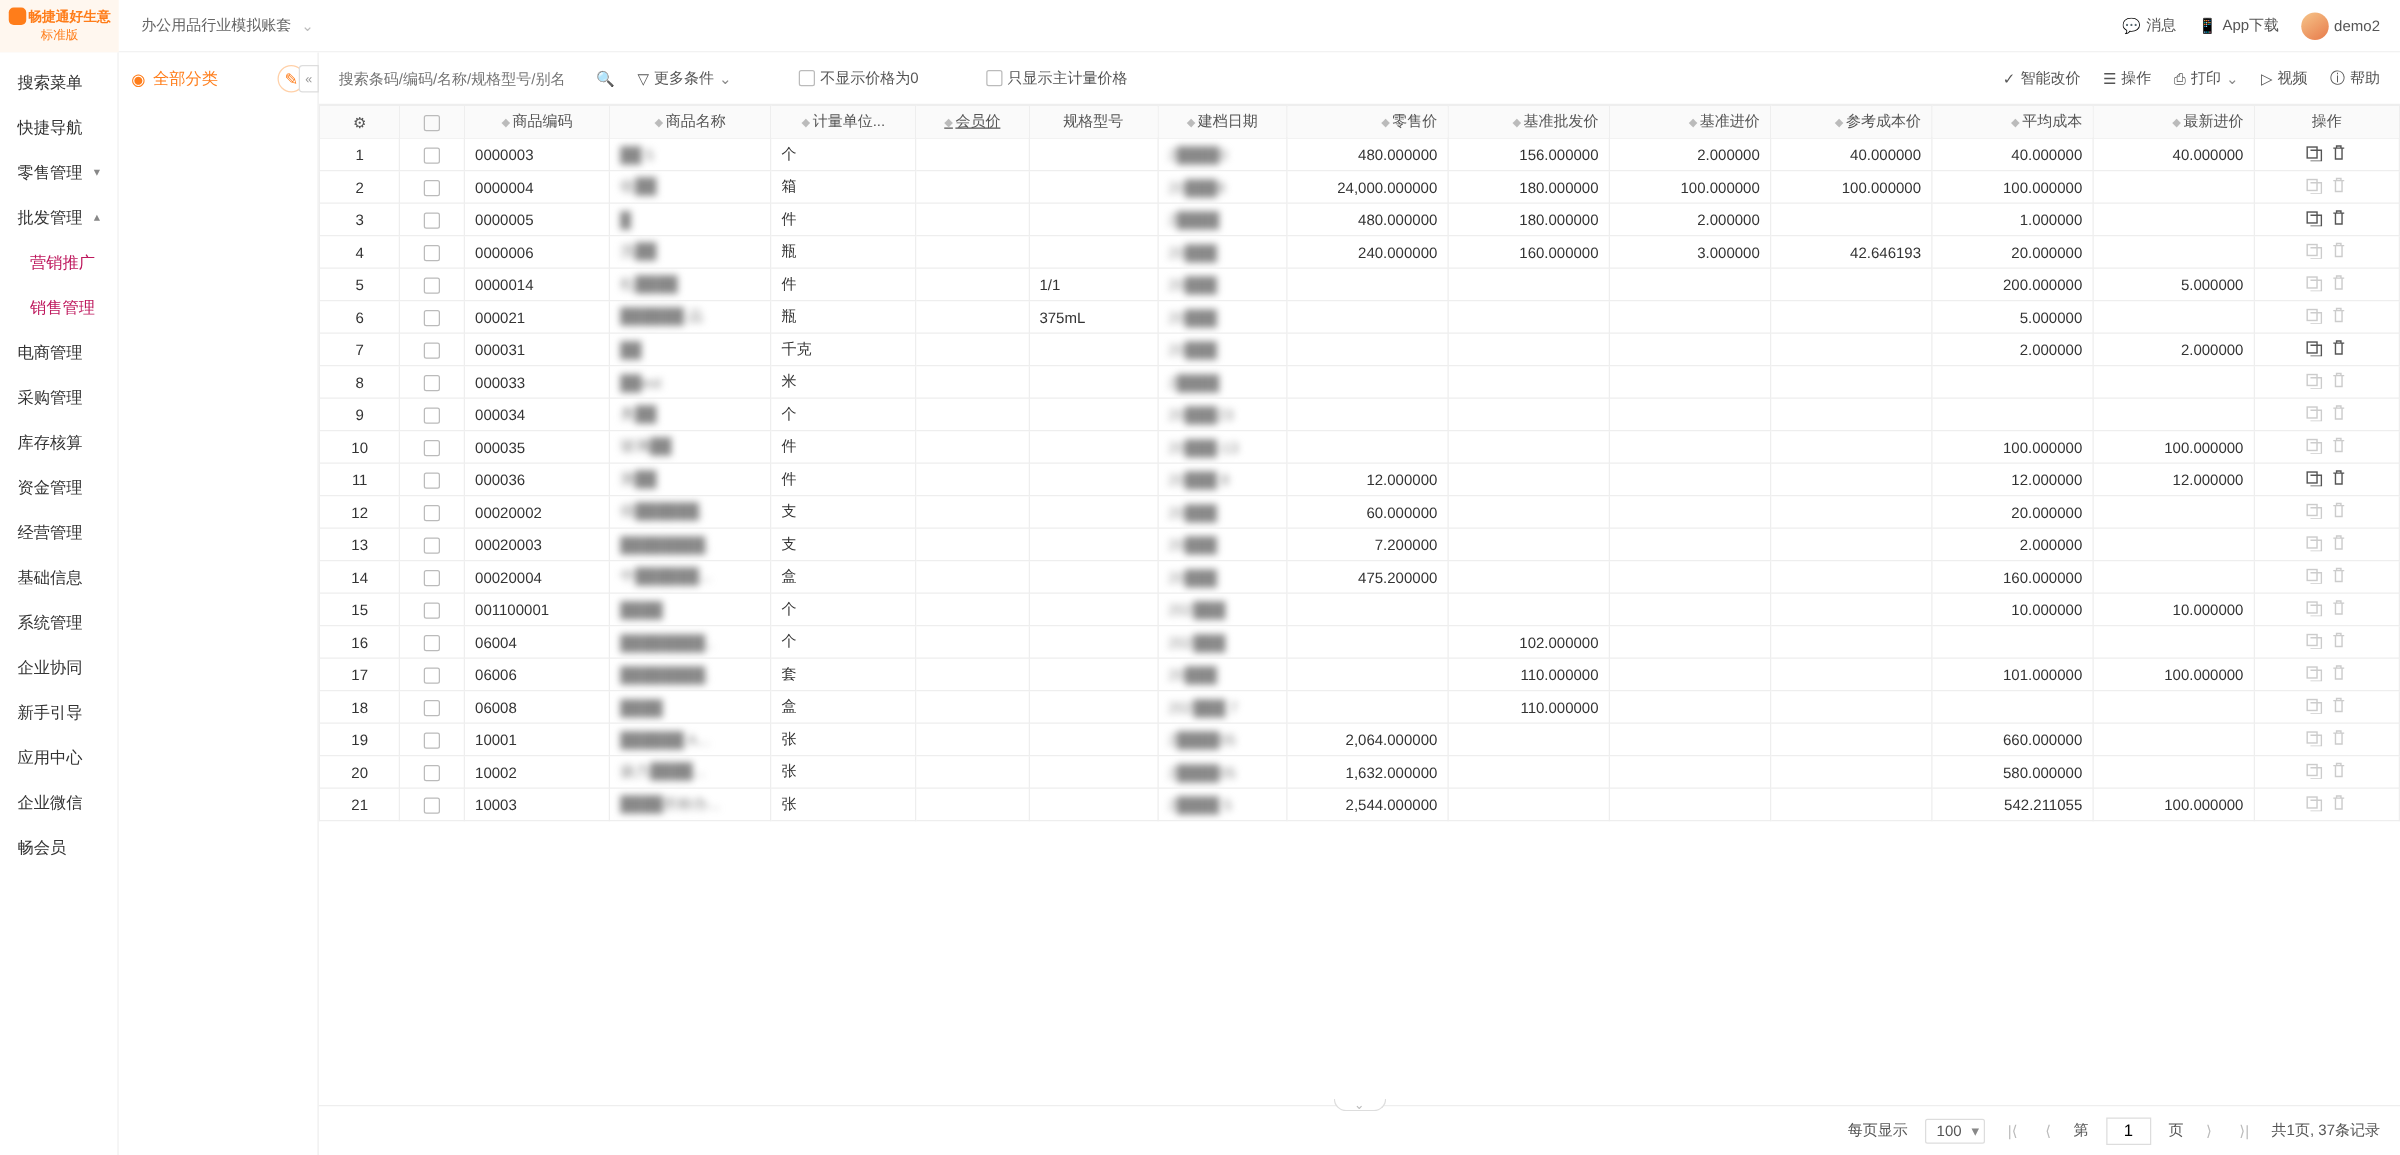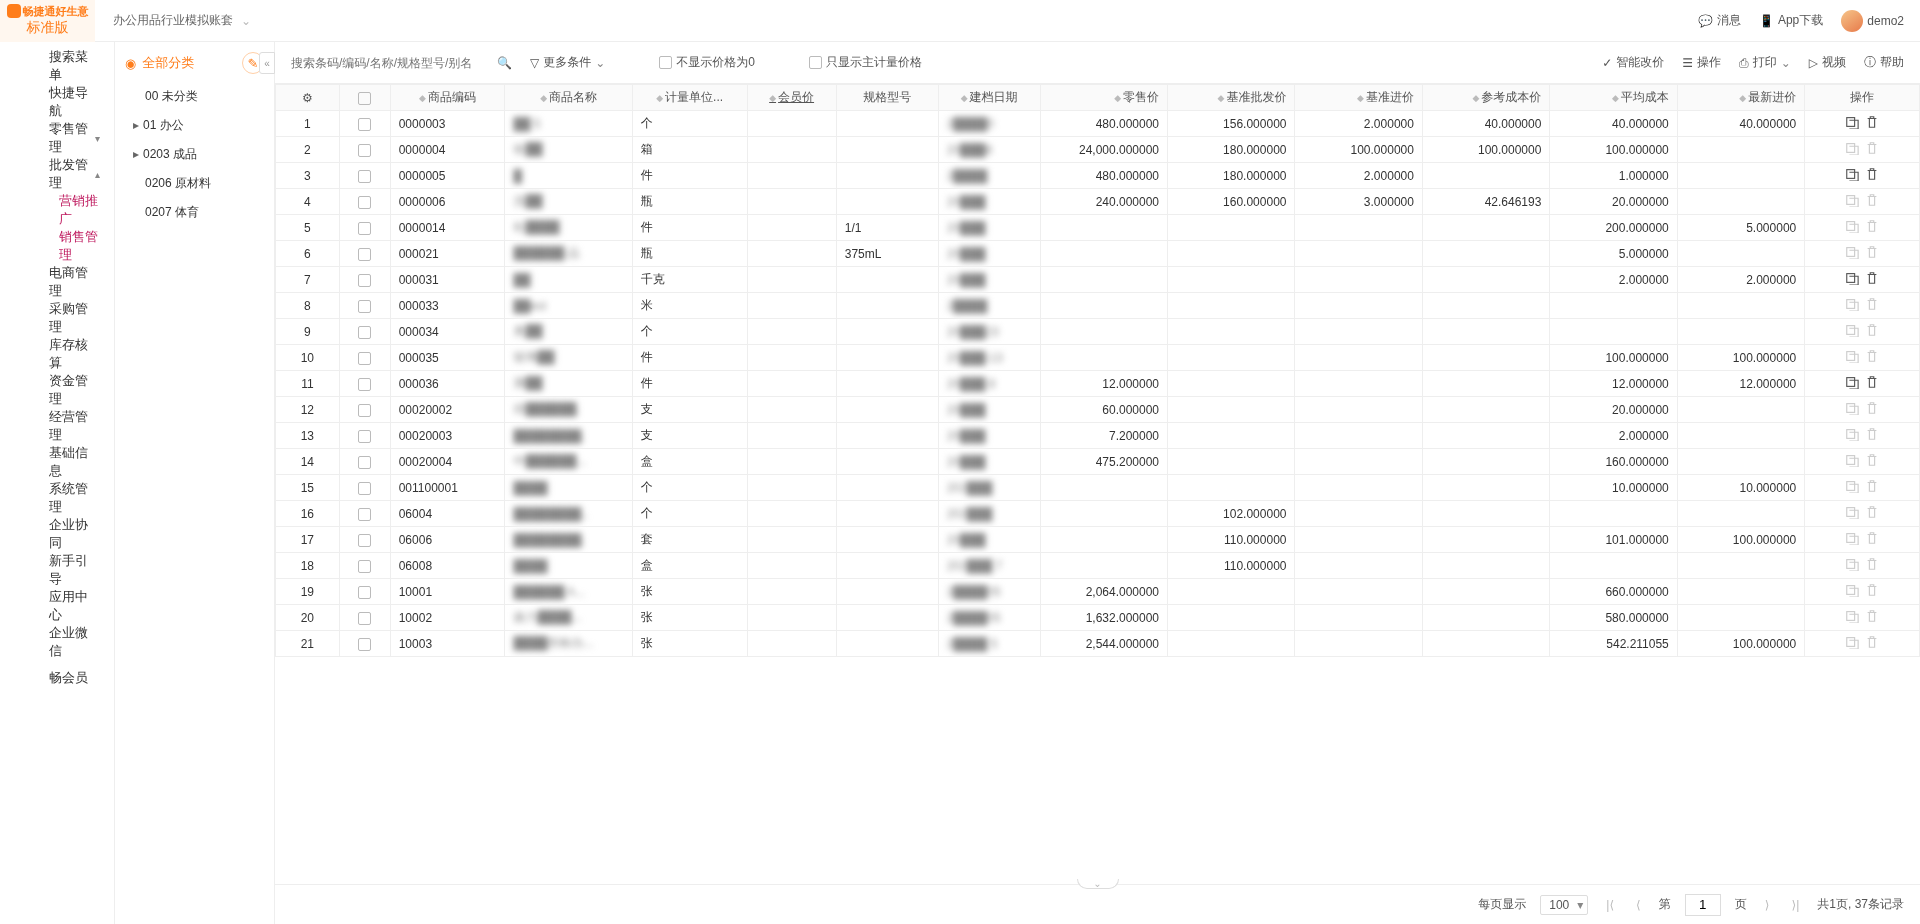--- a/index.html
+++ b/index.html
@@ -5,30 +5,30 @@
 * { margin: 0; padding: 0; box-sizing: border-box; }
 body { font-family: "Microsoft YaHei", Arial, sans-serif; font-size: 12px; color: #333; background: #fff; overflow: hidden; }
 .app { display: flex; flex-direction: column; height: 924px; width: 1920px; }
 
 
 .topbar { height: 42px; display: flex; align-items: center; border-bottom: 1px solid #eee; }
 .logo-box { width: 95px; height: 42px; background: #fff7ef; display: flex; flex-direction: column; align-items: center; justify-content: center; }
 .logo-box .logo-row { display:flex; gap:2px; }
 .logo-box .logo-glyph { width:14px; height:14px; background:#ff7d1a; border-radius:4px; position:relative; }
 .logo-box .logo-text { font-size:11px; color:#ff7d1a; font-weight:600; }
-.logo-box .logo-sub { font-size:14px; color:#ff7d1a; }
+.logo-box .logo-sub { font-size:10px; color:#ff7d1a; }
 .top-title { padding: 0 18px; color:#666; flex:0 0 auto; display:flex; align-items:center; gap:8px; }
 .top-chevron { color:#bbb; }
 .top-right { margin-left:auto; display:flex; align-items:center; gap:18px; padding-right:16px; }
 .top-item { display:flex; align-items:center; gap:4px; color:#555; cursor:pointer; }
 .avatar { width:22px; height:22px; border-radius:50%; background:linear-gradient(145deg,#f6c58a,#e77a4a); }
 
 
 .body { flex:1; display:flex; min-height:0; }
-.sidebar { width:80px; background:#fff; border-right:1px solid #eee; padding-top:6px; overflow:hidden;margin-left:35px; }
+.sidebar { width:95px; background:#fff; border-right:1px solid #eee; padding-top:6px; overflow:hidden; }
 .side-item { height:36px; display:flex; align-items:center; padding:0 14px; color:#333; cursor:pointer; justify-content:space-between; font-size:13px; }
 .side-sub { padding-left:24px; color:#be185d; }
 .side-caret { color:#888; font-size:10px; }
 
 .main { flex:1; display:flex; flex-direction:column; min-width:0; }
 
 
 .tabs { height:38px; background:#00b3a4; display:flex; align-items:stretch; color:#fff; }
 .tab { padding:0 20px; display:flex; align-items:center; cursor:pointer; font-size:13px; }
 .tab.active { background:#009688; }
@@ -185,27 +185,20 @@
 
     <div class="content">
 
       <div class="catpane">
         <div class="cat-head">
           <span class="bullet">◉</span>
           <span>全部分类</span>
           <span class="cat-edit">✎</span>
         </div>
         <div class="cat-collapse">«</div>
-        <div id="cat-list">
-              <div class="cat-item">00 未分类</div>
-              <div class="cat-item parent"><span class="tri">▸</span>01 办公</div>
-              <div class="cat-item parent"><span class="tri">▸</span>0203 成品</div>
-              <div class="cat-item">0206 原材料</div>
-              <div class="cat-item">0207 体育</div>
-            </div>
       </div>
 
       <div class="datapane">
         <div class="toolbar">
           <div class="search">
             <input placeholder="搜索条码/编码/名称/规格型号/别名" style="">
             <span class="search-glass">🔍</span>
           </div>
           <div class="filter-btn">
                 <span>▽</span>

